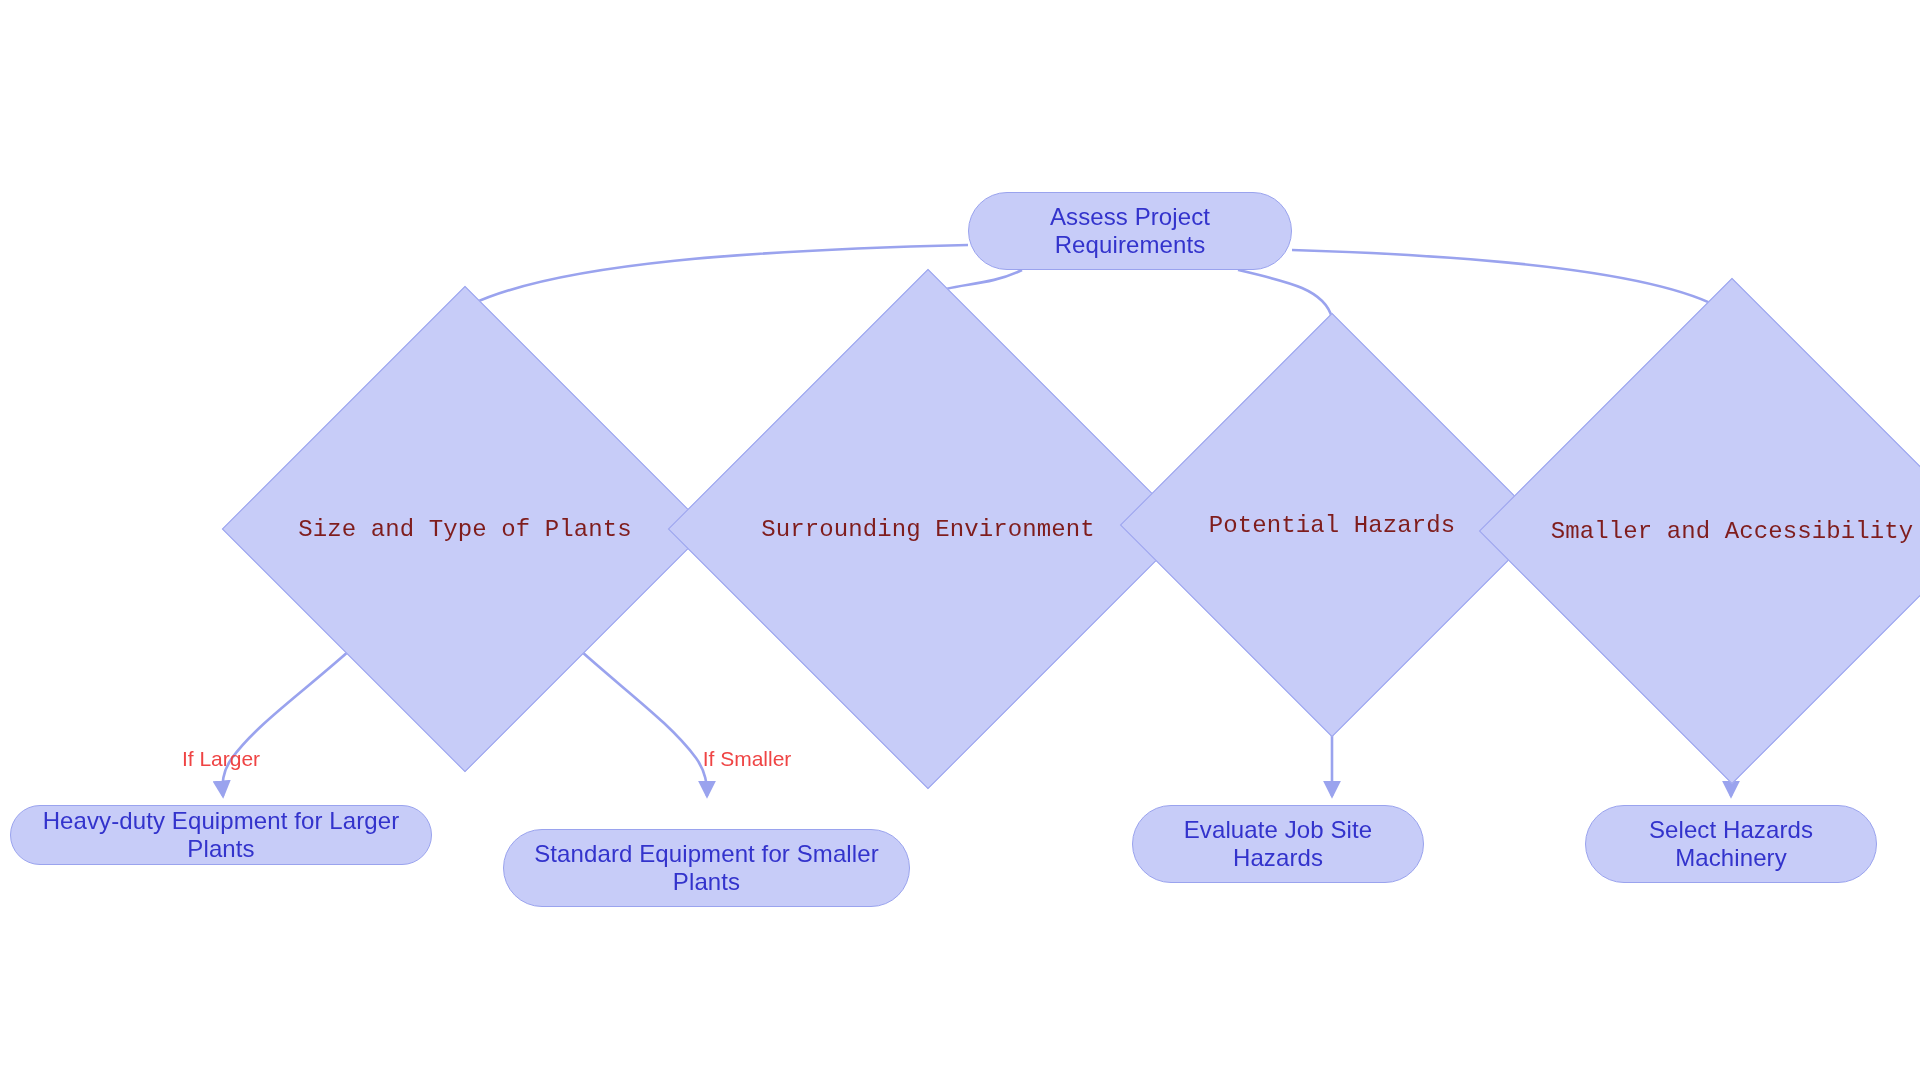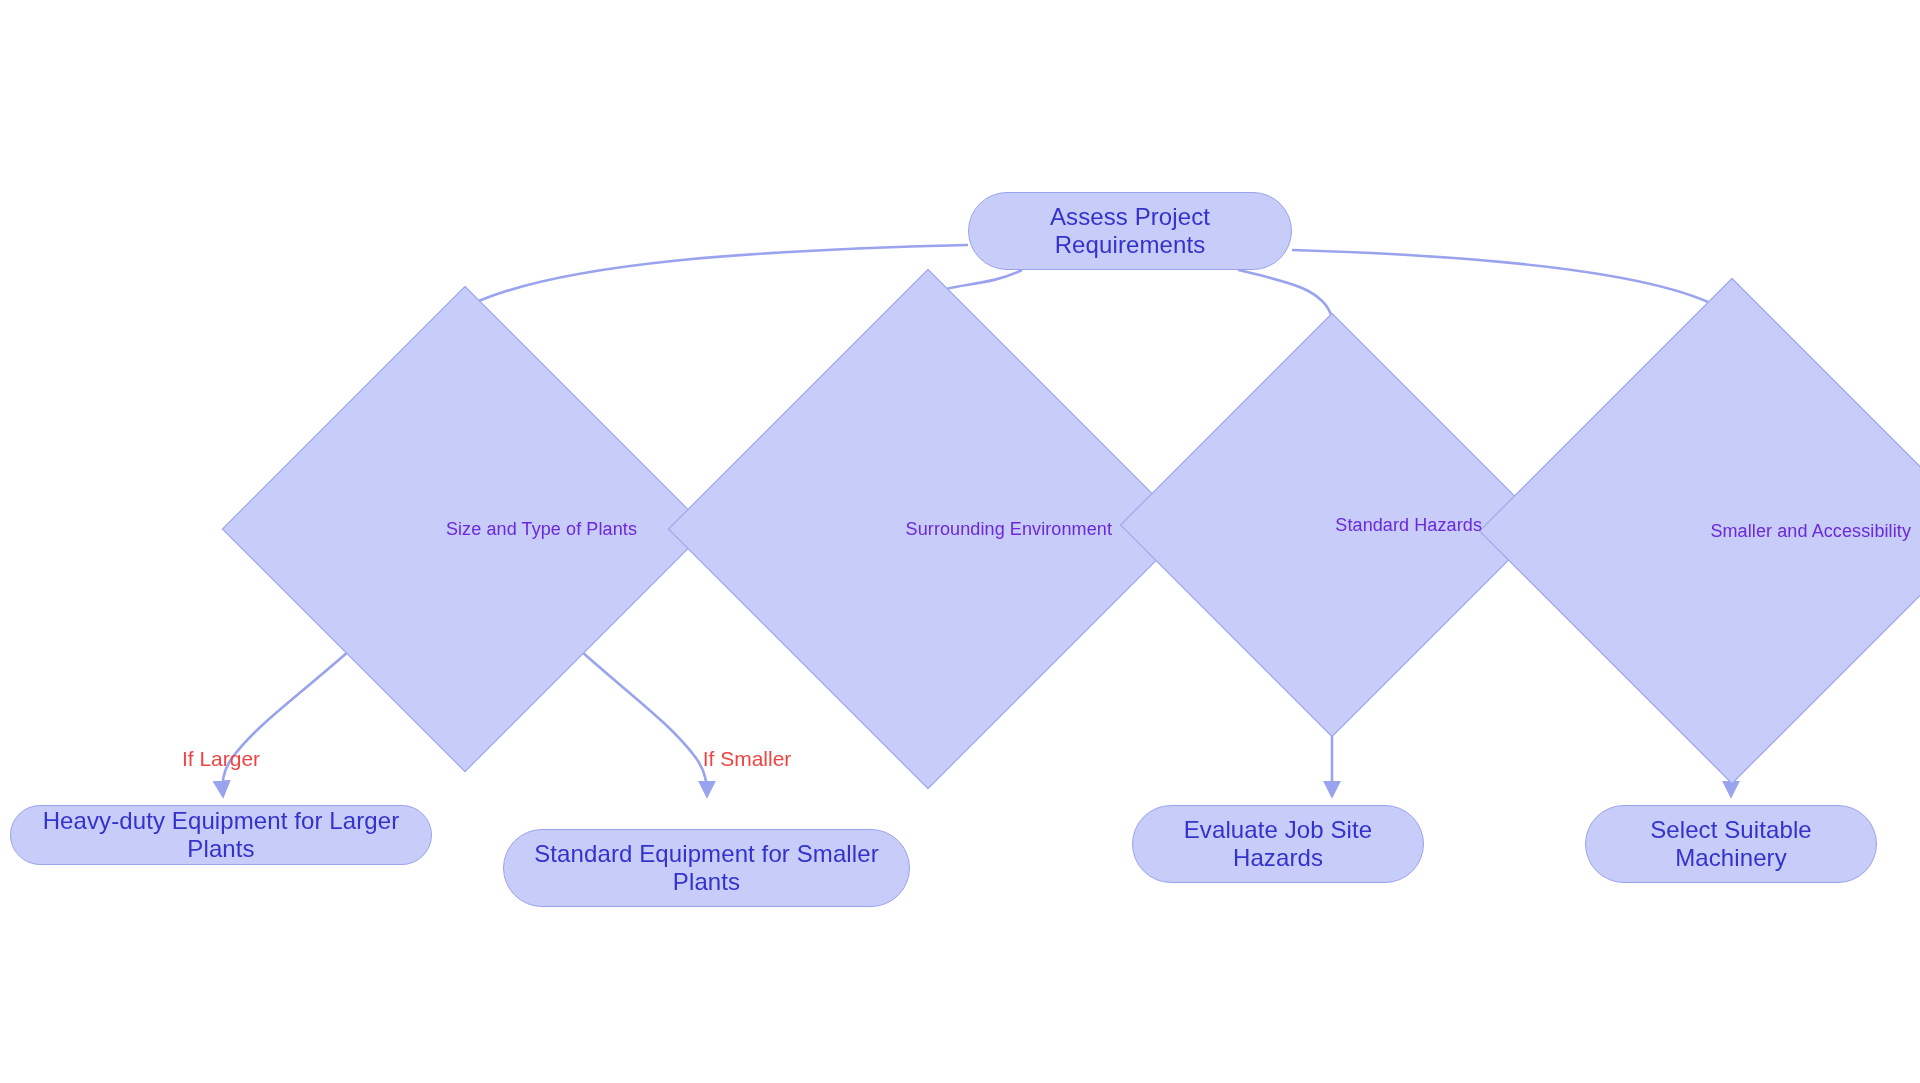--- a/index.html
+++ b/index.html
@@ -27,21 +27,21 @@
     top: 0;
     width: 1920px;
     height: 1083px;
     pointer-events: none;
   }
   .node {
     position: absolute;
     box-sizing: border-box;
     display: flex;
     align-items: center;
-    justify-content: flex-end;
+    justify-content: center;
     text-align: center;
     color: #3333cc;
     background: #c7ccf8;
     border: 1.3px solid #9aa3ee;
   }
   .node-pill {
     border-radius: 40px;
     font-size: 24px;
     letter-spacing: 0.1px;
     padding: 0 22px;
@@ -55,24 +55,25 @@
     position: absolute;
     inset: 0;
     background: #c7ccf8;
     border: 1.3px solid #9aa3ee;
     transform: rotate(45deg);
     box-sizing: border-box;
   }
   .node-decision .diamond-label {
     position: relative;
     z-index: 2;
-    font-size: 18px;
-    color: #6d28d9;
+    font-size: 24px;
+    color: #7f1d1d;
     white-space: nowrap;
     letter-spacing: 0.1px;
+    font-family: Liberation Mono, monospace;
   }
   .edge-label {
     position: absolute;
     color: #ef4444;
     font-size: 21px;
     white-space: nowrap;
     background: transparent;
     transform: translate(-50%, -50%);
   }
 </style>
@@ -109,41 +110,41 @@
     <span class="diamond-label">Size and Type of Plants</span>
   </div>
 
   <div class="node node-decision" style="left:744px; top:345px; width:368px; height:368px;">
     <span class="diamond-shape"></span>
     <span class="diamond-label">Surrounding Environment</span>
   </div>
 
   <div class="node node-decision" style="left:1182px; top:375px; width:300px; height:300px;">
     <span class="diamond-shape"></span>
-    <span class="diamond-label">Standard Hazards</span>
+    <span class="diamond-label">Potential Hazards</span>
   </div>
 
   <div class="node node-decision" style="left:1553px; top:352px; width:358px; height:358px;">
     <span class="diamond-shape"></span>
     <span class="diamond-label">Smaller and Accessibility</span>
   </div>
 
   <div class="node node-pill" style="left:10px; top:805px; width:422px; height:60px;">
     <span>Heavy-duty Equipment for Larger Plants</span>
   </div>
 
   <div class="node node-pill" style="left:503px; top:805px; width:407px; height:78px;margin-top:24px;">
     <span>Standard Equipment for Smaller Plants</span>
   </div>
 
   <div class="node node-pill" style="left:1132px; top:805px; width:292px; height:78px;">
     <span>Evaluate Job Site Hazards</span>
   </div>
 
   <div class="node node-pill" style="left:1585px; top:805px; width:292px; height:78px;">
-    <span>Select Suitable Machinery</span>
+    <span>Select Hazards Machinery</span>
   </div>
 
   <div class="edge-label" style="left:221px; top:759px;">If Larger</div>
 
   <div class="edge-label" style="left:747px; top:759px;">If Smaller</div>
 
 </div>
 
 </body></html>

